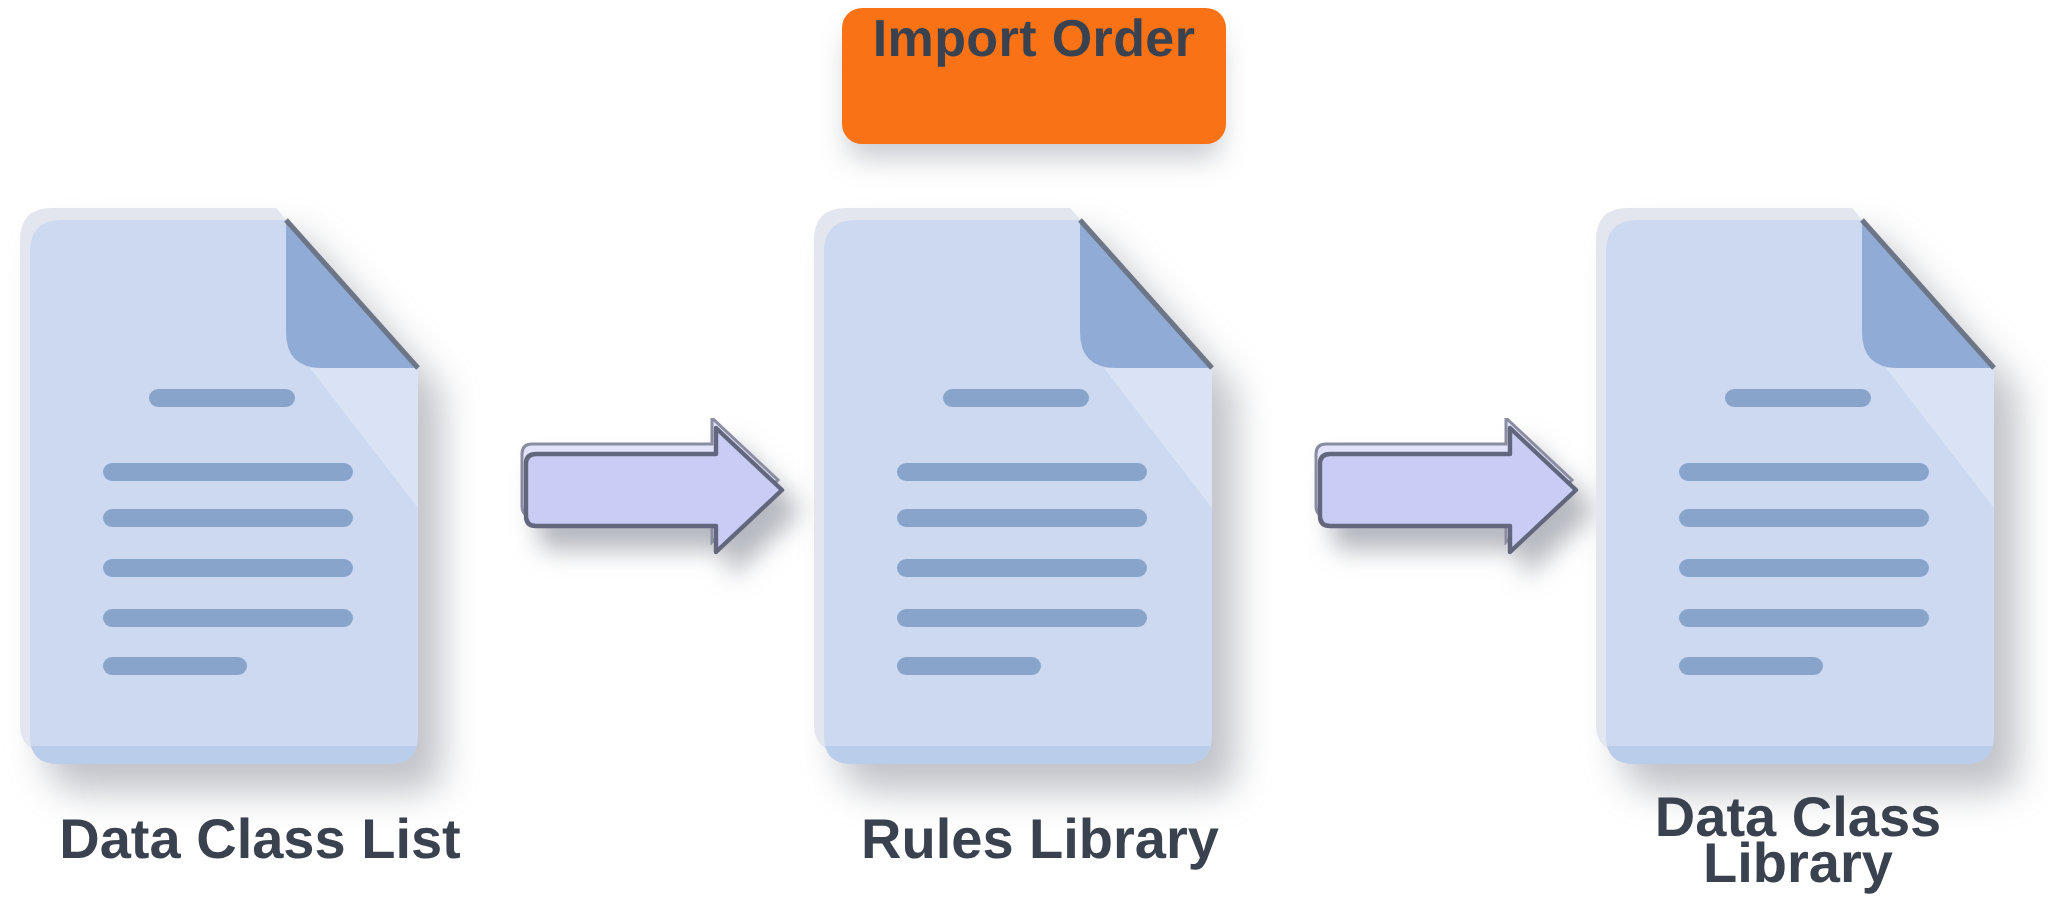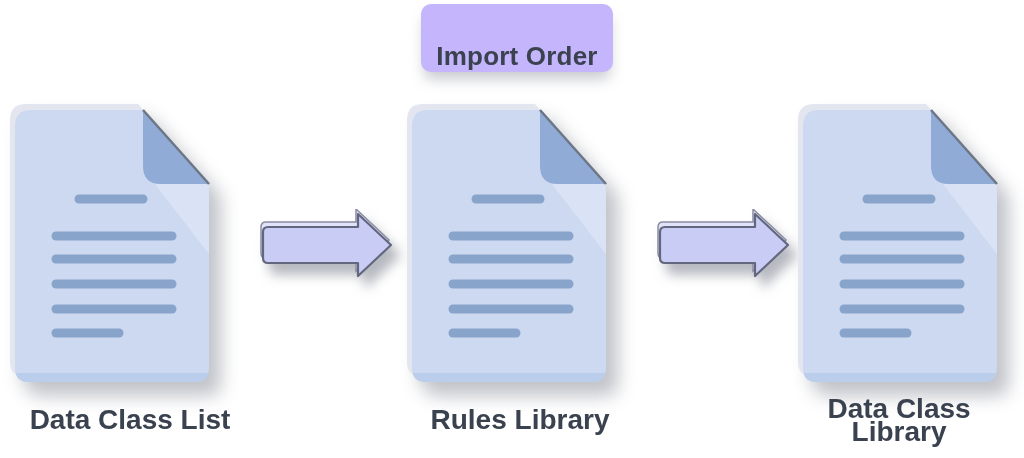--- a/index.html
+++ b/index.html
@@ -6,23 +6,23 @@
   body{
     width:1024px;height:458px;background:#ffffff;
     font-family:"Liberation Sans",sans-serif;
     position:relative;overflow:hidden;
     -webkit-font-smoothing:antialiased;
   }
   .canvas{position:absolute;inset:0;}
 
   .title-box{
     position:absolute;left:421px;top:4px;width:192px;height:68px;
-    background:#c4b5fd;border-radius:10px;
+    background:#f97316;border-radius:10px;
     box-shadow:0 10px 14px -3px rgba(110,115,128,.38);
-    display:flex;align-items:flex-end;justify-content:center;
+    display:flex;align-items:flex-start;justify-content:center;
   }
   .title{
     font-size:26px;font-weight:bold;color:#3a4250;letter-spacing:.2px;
     white-space:nowrap;
   }
 
   .doc{
     position:absolute;width:208px;height:290px;
     filter:drop-shadow(12px 14px 9px rgba(108,113,127,.42));
   }

